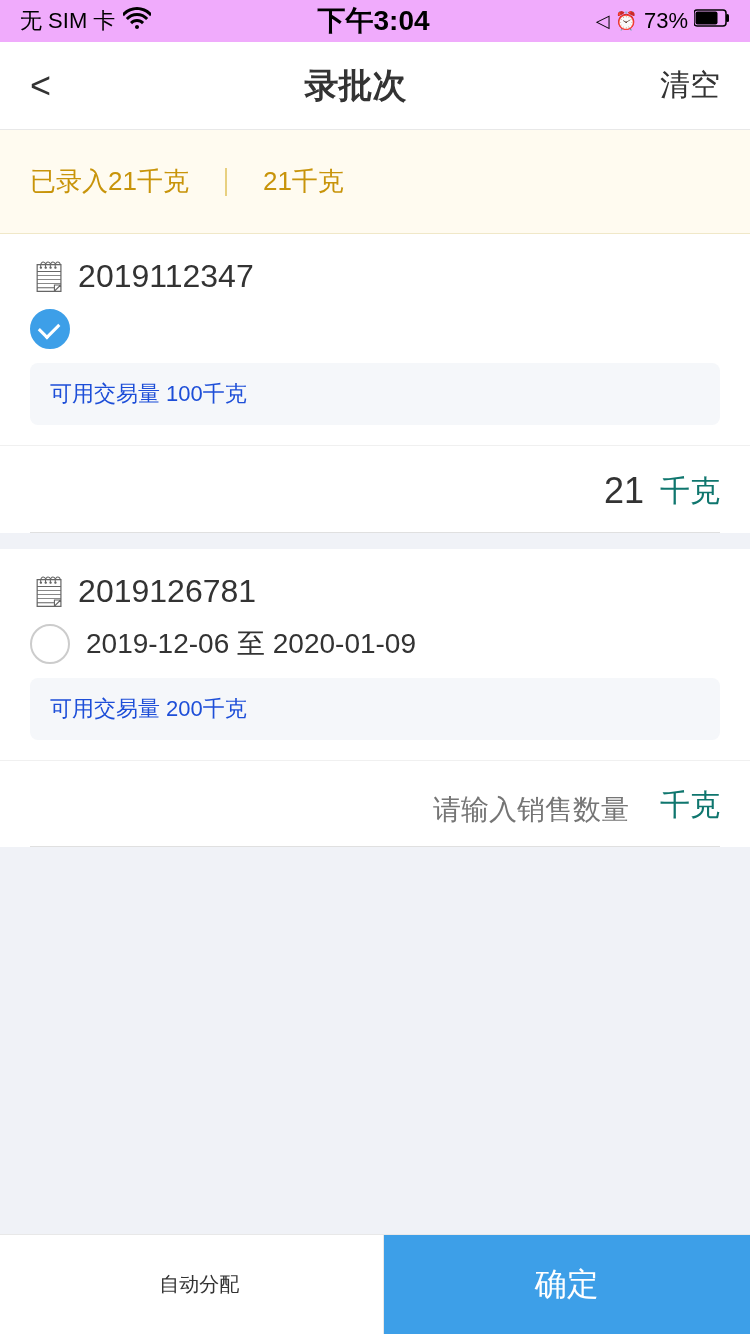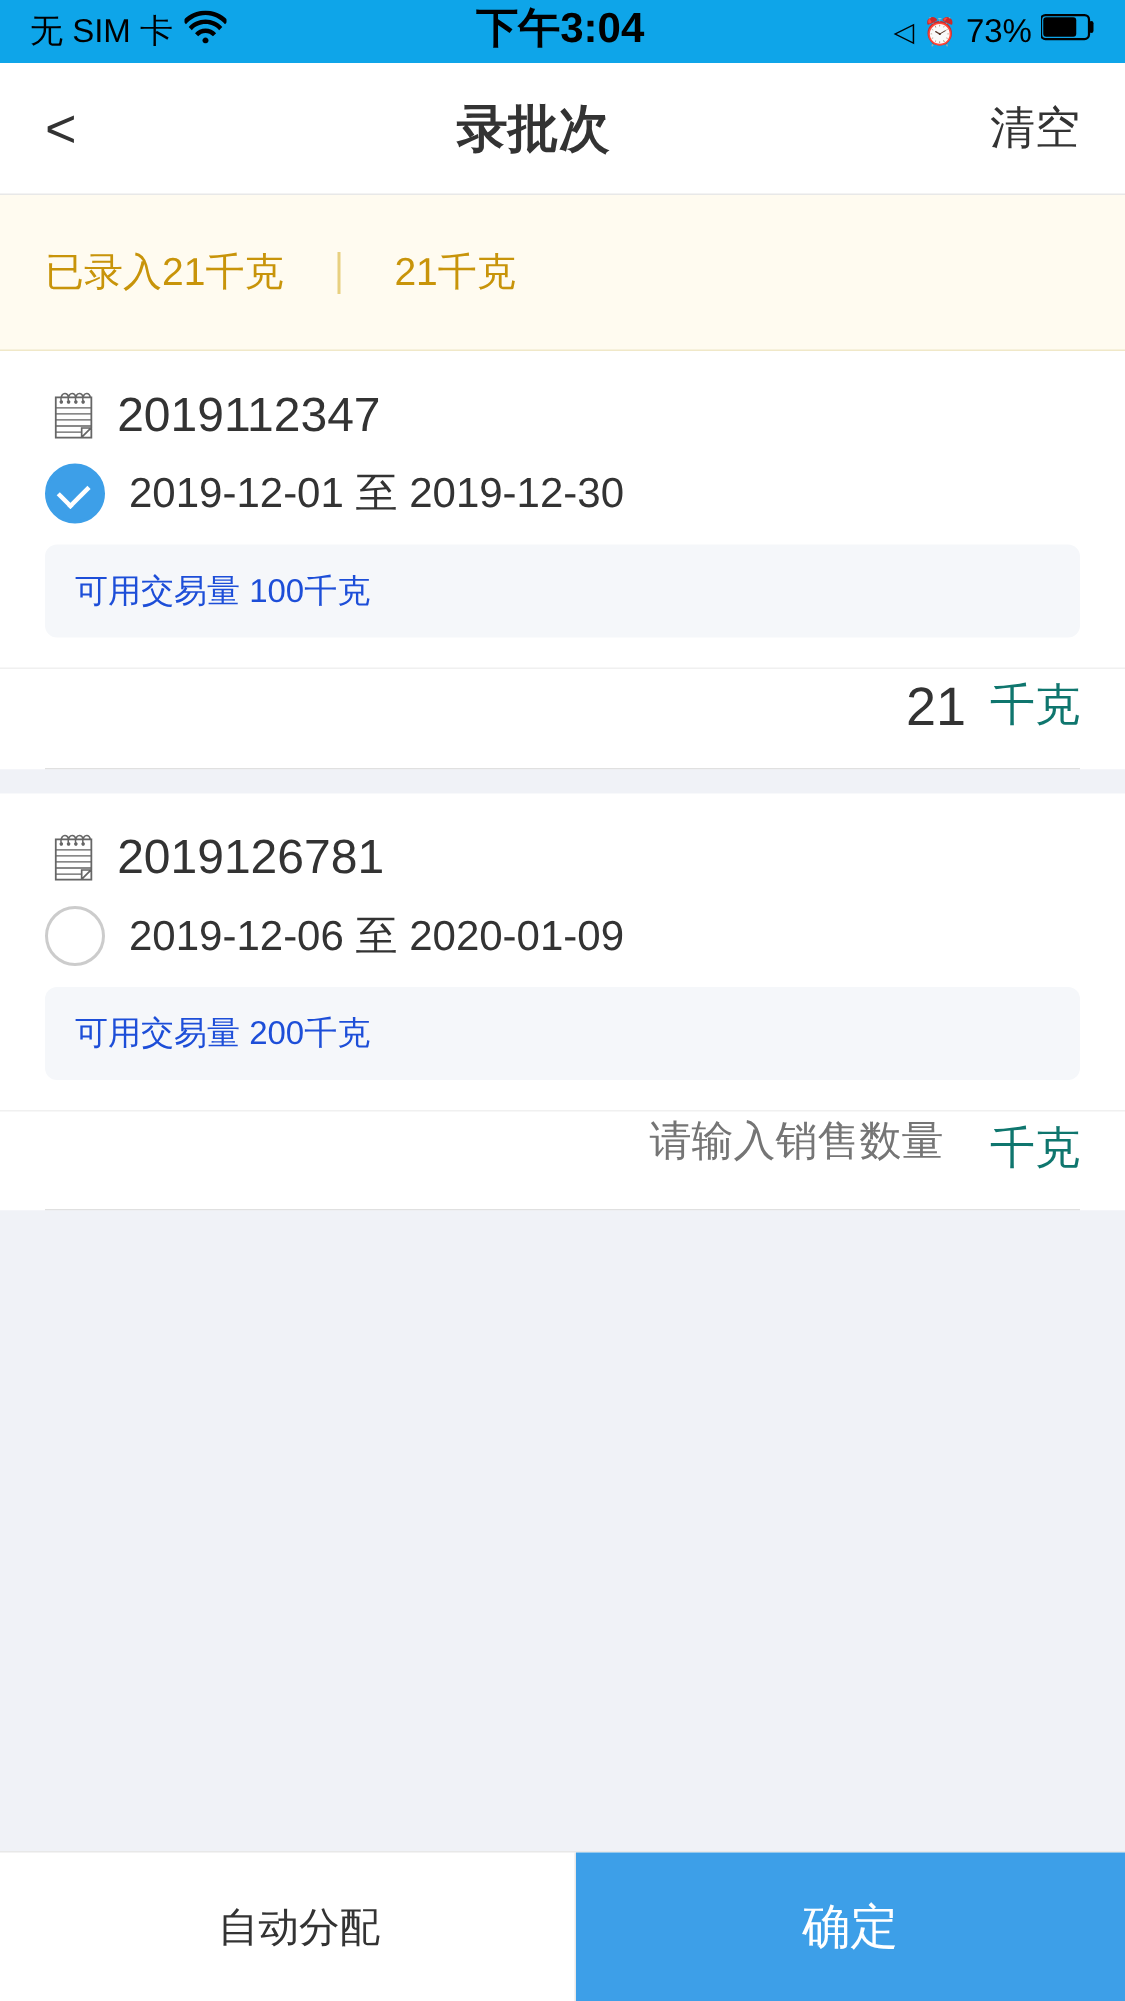--- a/index.html
+++ b/index.html
@@ -9,22 +9,23 @@
       width: 750px;
       min-height: 1334px;
       background: #f0f2f7;
       font-size: 28px;
       color: #333;
     }
 
     
     .status-bar {
       height: 42px;
-      background: #0ea5e9;
-      display: flex;
+      background: #f0abfc;
+      display: flex;
+      align-items: center;
       justify-content: space-between;
       padding: 0 20px;
       font-size: 22px;
       color: #000;
     }
     .status-left {
       display: flex;
       align-items: center;
       gap: 8px;
       font-size: 22px;
@@ -153,23 +154,23 @@
       background: #f5f7fa;
       border-radius: 8px;
       padding: 16px 20px;
       font-size: 22px;
       color: #1d4ed8;
     }
 
     
     .input-row {
       display: flex;
-      align-items: flex-start;
+      align-items: flex-end;
       justify-content: flex-end;
-      padding: 4px 30px 20px 30px;
+      padding: 24px 30px 20px 30px;
       gap: 16px;
       background: #fff;
       border-top: 1px solid #f0f0f0;
     }
     .qty-value {
       font-size: 36px;
       font-weight: 500;
       color: #333;
     }
     .qty-input {
@@ -214,21 +215,21 @@
       height: 100px;
       display: flex;
       background: #fff;
       border-top: 1px solid #e8e8e8;
     }
     .footer-auto {
       flex: 1;
       display: flex;
       align-items: center;
       justify-content: center;
-      font-size: 27px;
+      font-size: 20px;
       color: #333;
       cursor: pointer;
       border-right: 1px solid #e8e8e8;
       margin-left: 16px;
     }
     .footer-confirm {
       flex: 1;
       display: flex;
       align-items: center;
       justify-content: center;
@@ -283,21 +284,20 @@
 
 <div class="content">
 
   <div class="batch-card">
     <div class="batch-header">
       <span class="batch-id-icon">🗒</span>
       <span class="batch-id">2019112347</span>
     </div>
     <div class="batch-date-row">
       <div class="radio-btn checked"></div>
-      <span class="batch-date">2019-12-01 至 2019-12-30</span>
     </div>
     <div class="batch-qty-row">可用交易量 100千克</div>
 
     <div class="input-row">
       <span class="qty-value">21</span>
       <span class="qty-unit">千克</span>
     </div>
     <div class="input-underline"></div>
   </div>
 

